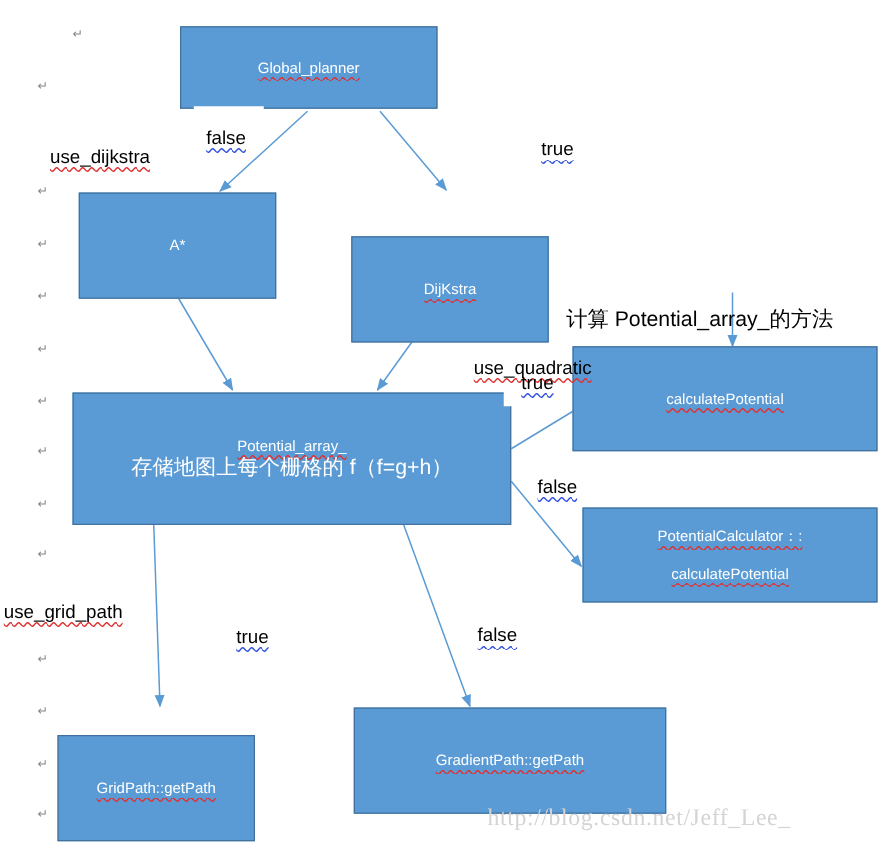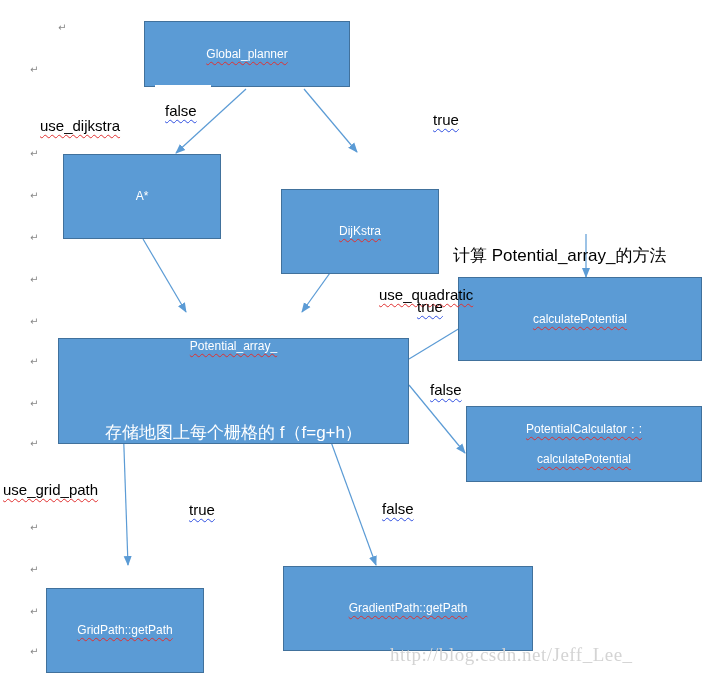--- a/index.html
+++ b/index.html
@@ -70,21 +70,21 @@
 <div class="mask" style="left:155px;top:85px;width:56px;height:6px;"></div>
 
 <div class="box" style="left:63px;top:154px;width:158px;height:85px;">
   <span class="t">A*</span>
 </div>
 
 <div class="box" style="left:281px;top:153px;width:158px;height:85px;margin-top:36px;">
   <span class="t sq">DijKstra</span>
 </div>
 
-<div class="box" style="left:58px;top:314px;width:351px;height:106px;justify-content:space-between;margin-top:24px;">
+<div class="box" style="left:58px;top:314px;width:351px;height:106px;justify-content:center;">
   <span class="t sq">Potential_array_</span>
   <span class="t" style="font-size:17px;">存储地图上每个栅格的 f（f=g+h）</span>
 </div>
 <div class="mask" style="left:403px;top:312px;width:8px;height:13px;"></div>
 
 <div class="box" style="left:458px;top:277px;width:244px;height:84px;justify-content:space-evenly;">
   <span class="t sq">calculatePotential</span>
 </div>
 
 <div class="box" style="left:466px;top:406px;width:236px;height:76px;justify-content:space-evenly;">

